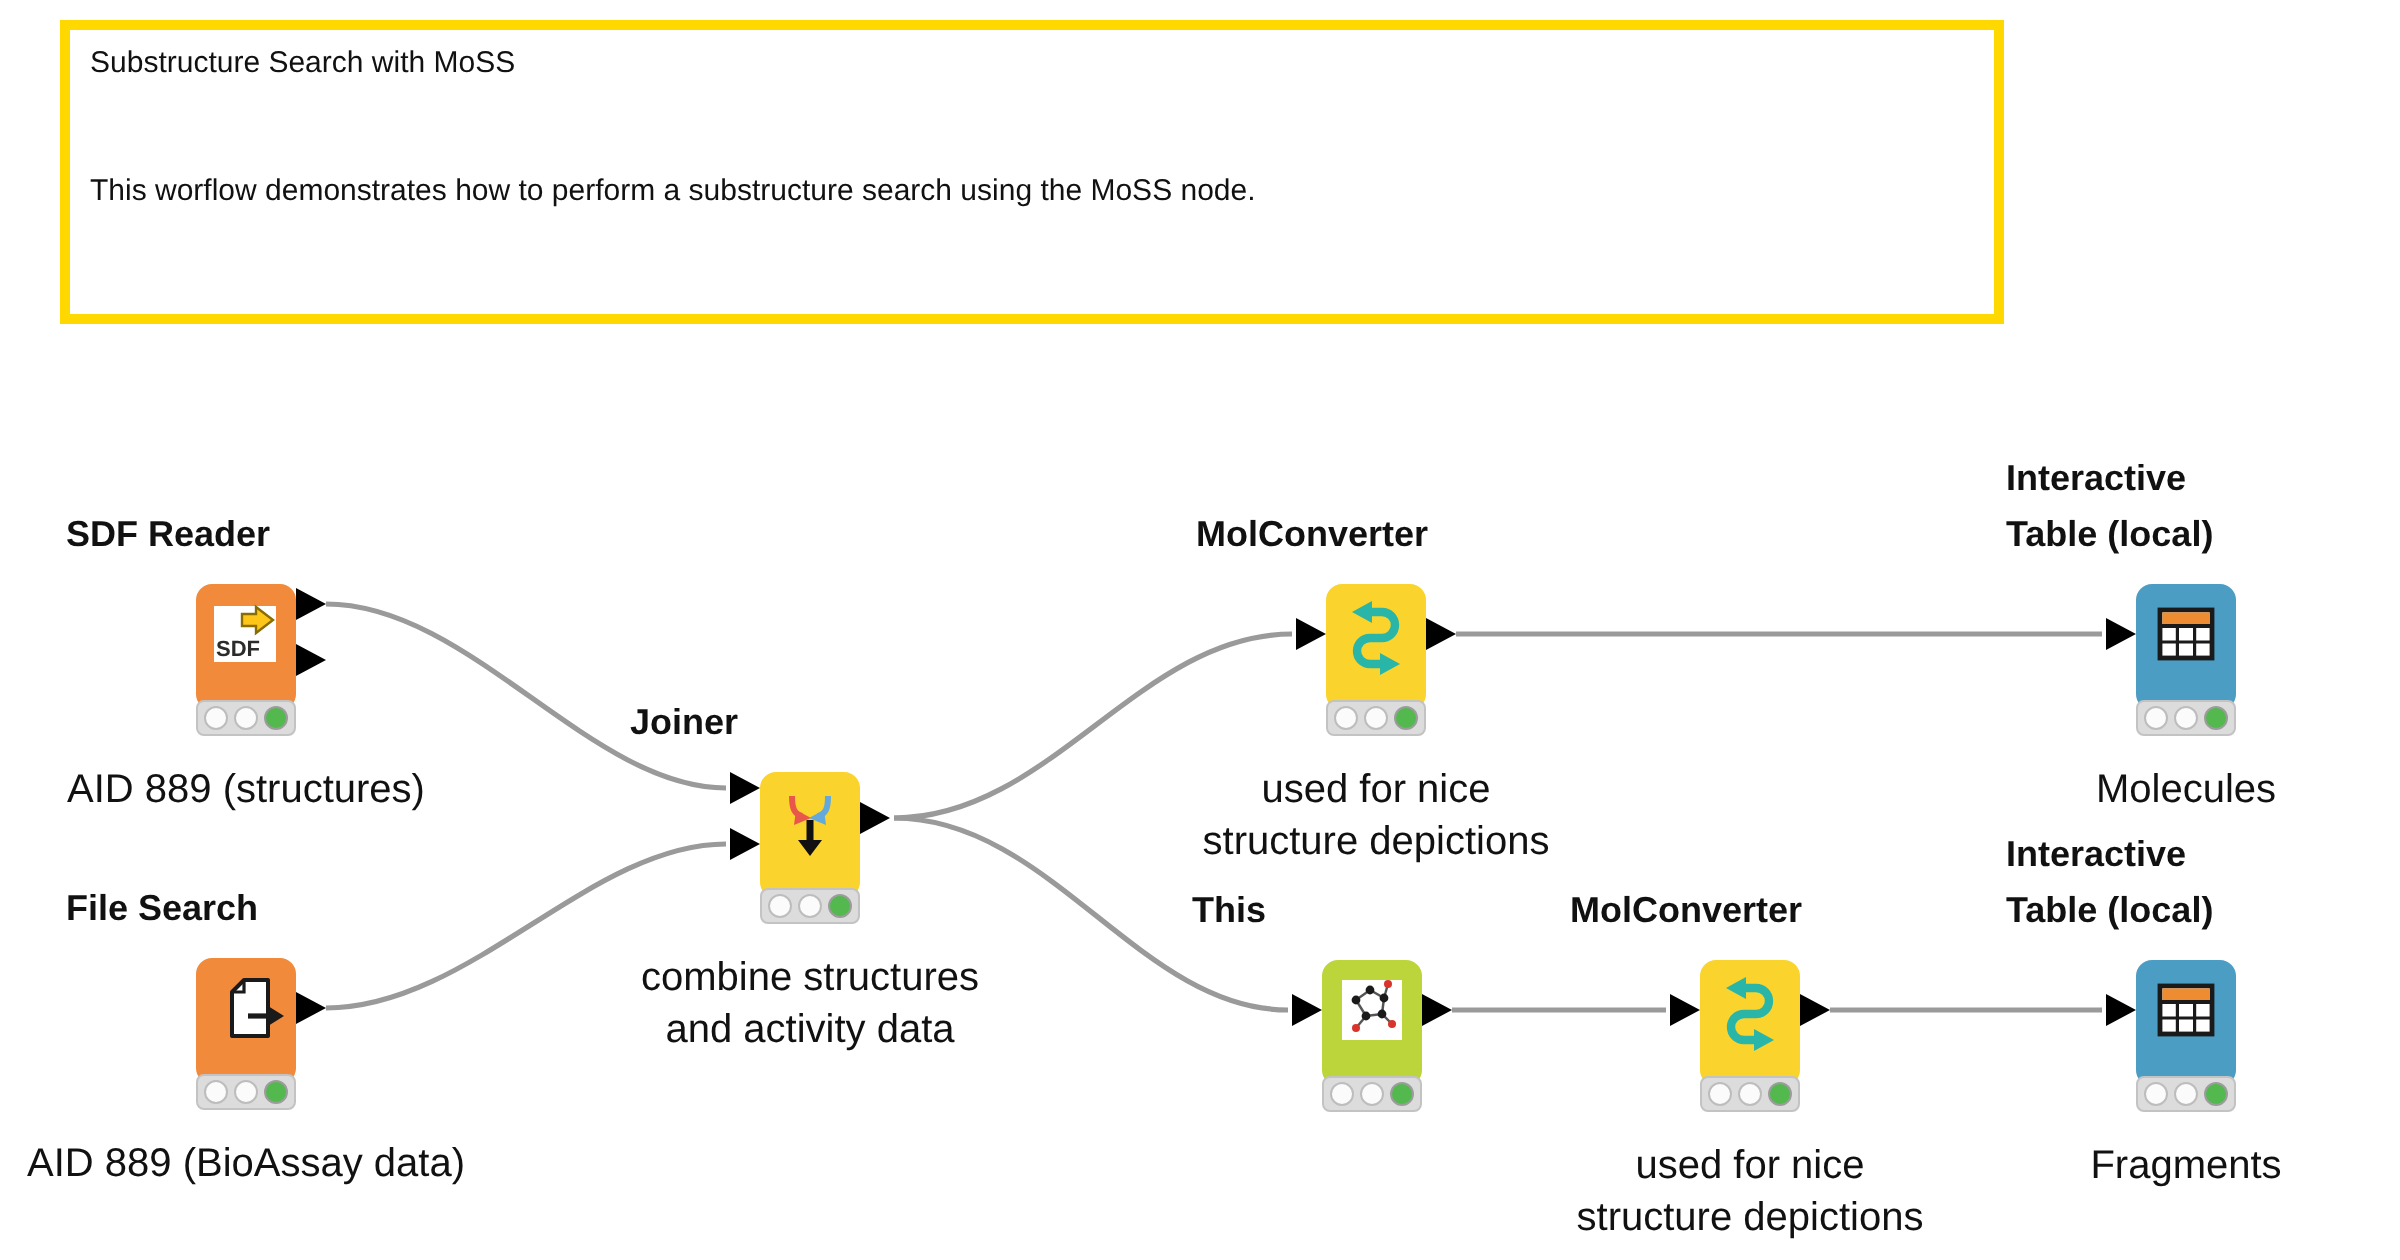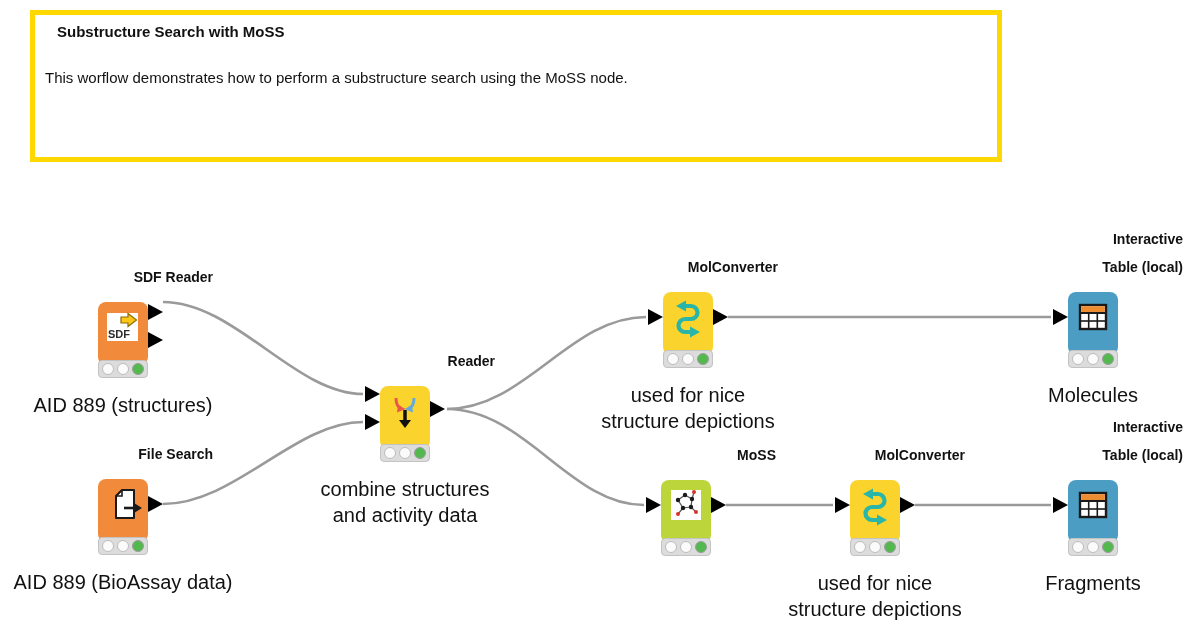--- a/index.html
+++ b/index.html
@@ -3,38 +3,38 @@
 <meta charset="utf-8">
 <style>
   * { margin:0; padding:0; box-sizing:border-box; }
   html,body { background:#fff; }
   body { font-family:"Liberation Sans", sans-serif; color:#111; }
   .canvas { position:relative; width:1200px; height:630px; background:#fff; overflow:hidden; }
 
   
   .annotation { position:absolute; left:30px; top:10px; width:972px; height:152px;
     background:#fff; border:5px solid #FFD800; padding:8px 10px; }
-  .annotation-title { font-size:15px; font-weight:bold; line-height:1.25;margin-left:12px; }
-  .annotation-body { font-size:15px; margin-top:26px; line-height:1.3; }
+  .annotation-title { font-size:15px; font-weight:normal; line-height:1.25; }
+  .annotation-body { font-size:15px; margin-top:44px; line-height:1.3; }
 
   
   .wires { position:absolute; left:0; top:0; }
   .wires path { fill:none; stroke:#9A9A9A; stroke-width:2.6px; }
 
   
   .node { position:absolute; width:50px; height:50px; }
   .node-icon { position:absolute; left:0; top:0; width:50px; height:63px; border-radius:8px; }
   .node-icon svg { display:block; width:50px; height:50px; }
   .bg-reader { background:#F18A3B; }
   .bg-manip  { background:#FBD32D; }
   .bg-moss   { background:#BCD53B; }
   .bg-view   { background:#4C9DC4; }
 
   .node-title { position:absolute; bottom:61px; left:50%; transform:translateX(-50%);
-    width:180px; text-align:right; font-size:14px; font-weight:bold; line-height:28px;
+    width:180px; text-align:left; font-size:18px; font-weight:bold; line-height:28px;
     white-space:pre-line; }
   .node-label { position:absolute; top:90px; left:50%; transform:translateX(-50%);
     width:260px; text-align:center; font-size:20px; line-height:26px; white-space:pre-line; }
 
   .traffic { position:absolute; top:58px; left:0; width:50px; height:18px;
     background:#DCDCDC; border:1px solid #C3C3C3; border-radius:4px;
     display:flex; align-items:center; justify-content:center; gap:3px; }
   .dot { width:12px; height:12px; border-radius:50%; background:#FBFBFB; border:1px solid #BDBDBD; }
   .dot.green { background:#53B94F; border-color:#9c9c9c; }
 
@@ -57,21 +57,21 @@
     <path d="M728,317 L1051,317"></path>
     <path d="M726,505 L833,505"></path>
     <path d="M915,505 L1051,505"></path>
   </svg>
 
   <div class="annotation">
     <div class="annotation-title">Substructure Search with MoSS</div>
     <div class="annotation-body">This worflow demonstrates how to perform a substructure search using the MoSS node.</div>
   </div>
 
-  <div class="node" style="left:98px; top:302px;">
+  <div class="node" style="left:98px; top:292px;">
     <div class="node-title">SDF Reader</div>
     <div class="node-icon bg-reader">
       <svg viewBox="0 0 50 50">
         <rect x="9" y="11" width="31" height="28" fill="#ffffff"></rect>
         <polygon points="23,15 30,15 30,11.5 38.5,18 30,24.5 30,21 23,21" fill="#FFC61A" stroke="#8A6D00" stroke-width="1.2"></polygon>
         <text x="10" y="36" font-size="11" font-weight="bold" fill="#2b2b2b" font-family="Liberation Sans, sans-serif">SDF</text>
       </svg>
     </div>
     <div class="port port-out" style="top:2px;"></div>
     <div class="port port-out" style="top:30px;"></div>
@@ -96,21 +96,21 @@
     <div class="port port-out" style="top:17px;"></div>
     <div class="traffic">
       <span class="dot"></span>
       <span class="dot"></span>
       <span class="dot green"></span>
     </div>
     <div class="node-label">AID 889 (BioAssay data)</div>
   </div>
 
   <div class="node" style="left:380px; top:386px;">
-    <div class="node-title">Reader</div>
+    <div class="node-title">Joiner</div>
     <div class="node-icon bg-manip">
       <svg viewBox="0 0 50 50">
         <path d="M16,12 c0,6 1,9 5,10" fill="none" stroke="#E8574A" stroke-width="3"></path>
         <polygon points="18,19 25.5,23 17,26.5" fill="#E8574A"></polygon>
         <path d="M34,12 c0,6 -1,9 -5,10" fill="none" stroke="#64A9DC" stroke-width="3"></path>
         <polygon points="32,19 24.5,23 33,26.5" fill="#64A9DC"></polygon>
         <line x1="25" y1="24" x2="25" y2="35" stroke="#111111" stroke-width="3.5"></line>
         <polygon points="19,34 31,34 25,42" fill="#111111"></polygon>
       </svg>
     </div>
@@ -140,21 +140,21 @@
     <div class="traffic">
       <span class="dot"></span>
       <span class="dot"></span>
       <span class="dot green"></span>
     </div>
     <div class="node-label">used for nice
 structure depictions</div>
   </div>
 
   <div class="node" style="left:661px; top:480px;">
-    <div class="node-title">MoSS</div>
+    <div class="node-title">This</div>
     <div class="node-icon bg-moss">
       <svg viewBox="0 0 50 50">
         <rect x="10" y="10" width="30" height="30" fill="#ffffff"></rect>
         <g stroke="#555555" stroke-width="1.2">
           <line x1="17" y1="20" x2="24" y2="15"></line>
           <line x1="24" y1="15" x2="31" y2="19"></line>
           <line x1="31" y1="19" x2="30" y2="27"></line>
           <line x1="30" y1="27" x2="22" y2="28"></line>
           <line x1="22" y1="28" x2="17" y2="20"></line>
           <line x1="30" y1="27" x2="35" y2="32"></line>

